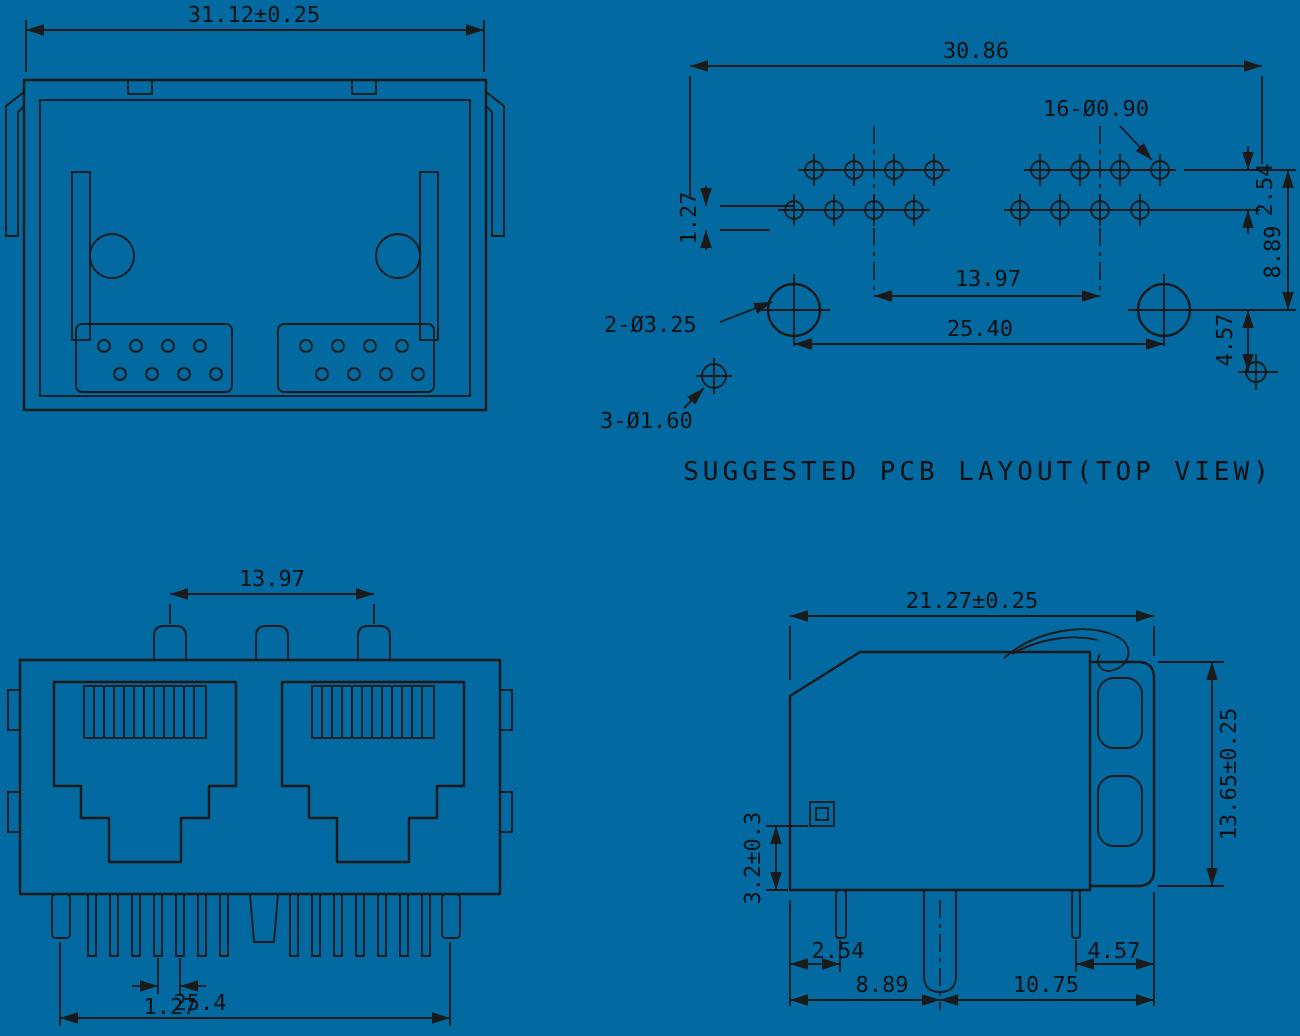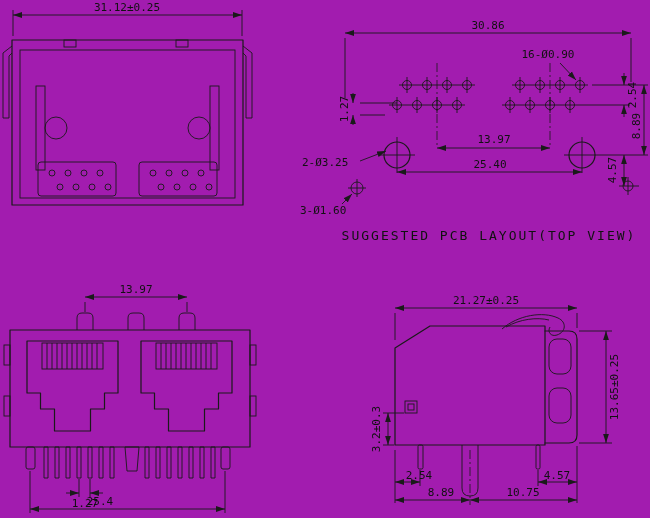--- a/index.html
+++ b/index.html
@@ -1,16 +1,16 @@
 <!DOCTYPE html>
 <html><head>
 <meta charset="utf-8">
 <style>
   html,body{margin:0;padding:0;background:#ffffff;}
-  .sheet{width:650px;height:518px;background:#a21caf;position:relative;overflow:hidden;}
+  .sheet{width:650px;height:518px;background:#0369a1;position:relative;overflow:hidden;}
   svg{display:block;}
   .ln{fill:none;stroke:#1a1a1a;stroke-width:1.2;stroke-linejoin:round;stroke-linecap:round;}
   .thin{fill:none;stroke:#1a1a1a;stroke-width:0.9;}
   .dim{fill:none;stroke:#1a1a1a;stroke-width:0.9;}
   .cl{fill:none;stroke:#1a1a1a;stroke-width:0.8;stroke-dasharray:9 3 2 3;}
   .arrfill{fill:#1a1a1a;}
   text{font-family:"DejaVu Sans Mono","Liberation Mono",monospace;font-size:11px;fill:#111;}
   text.caption{font-size:13px;letter-spacing:2px;}
   text.mid{text-anchor:middle;}
 </style>

